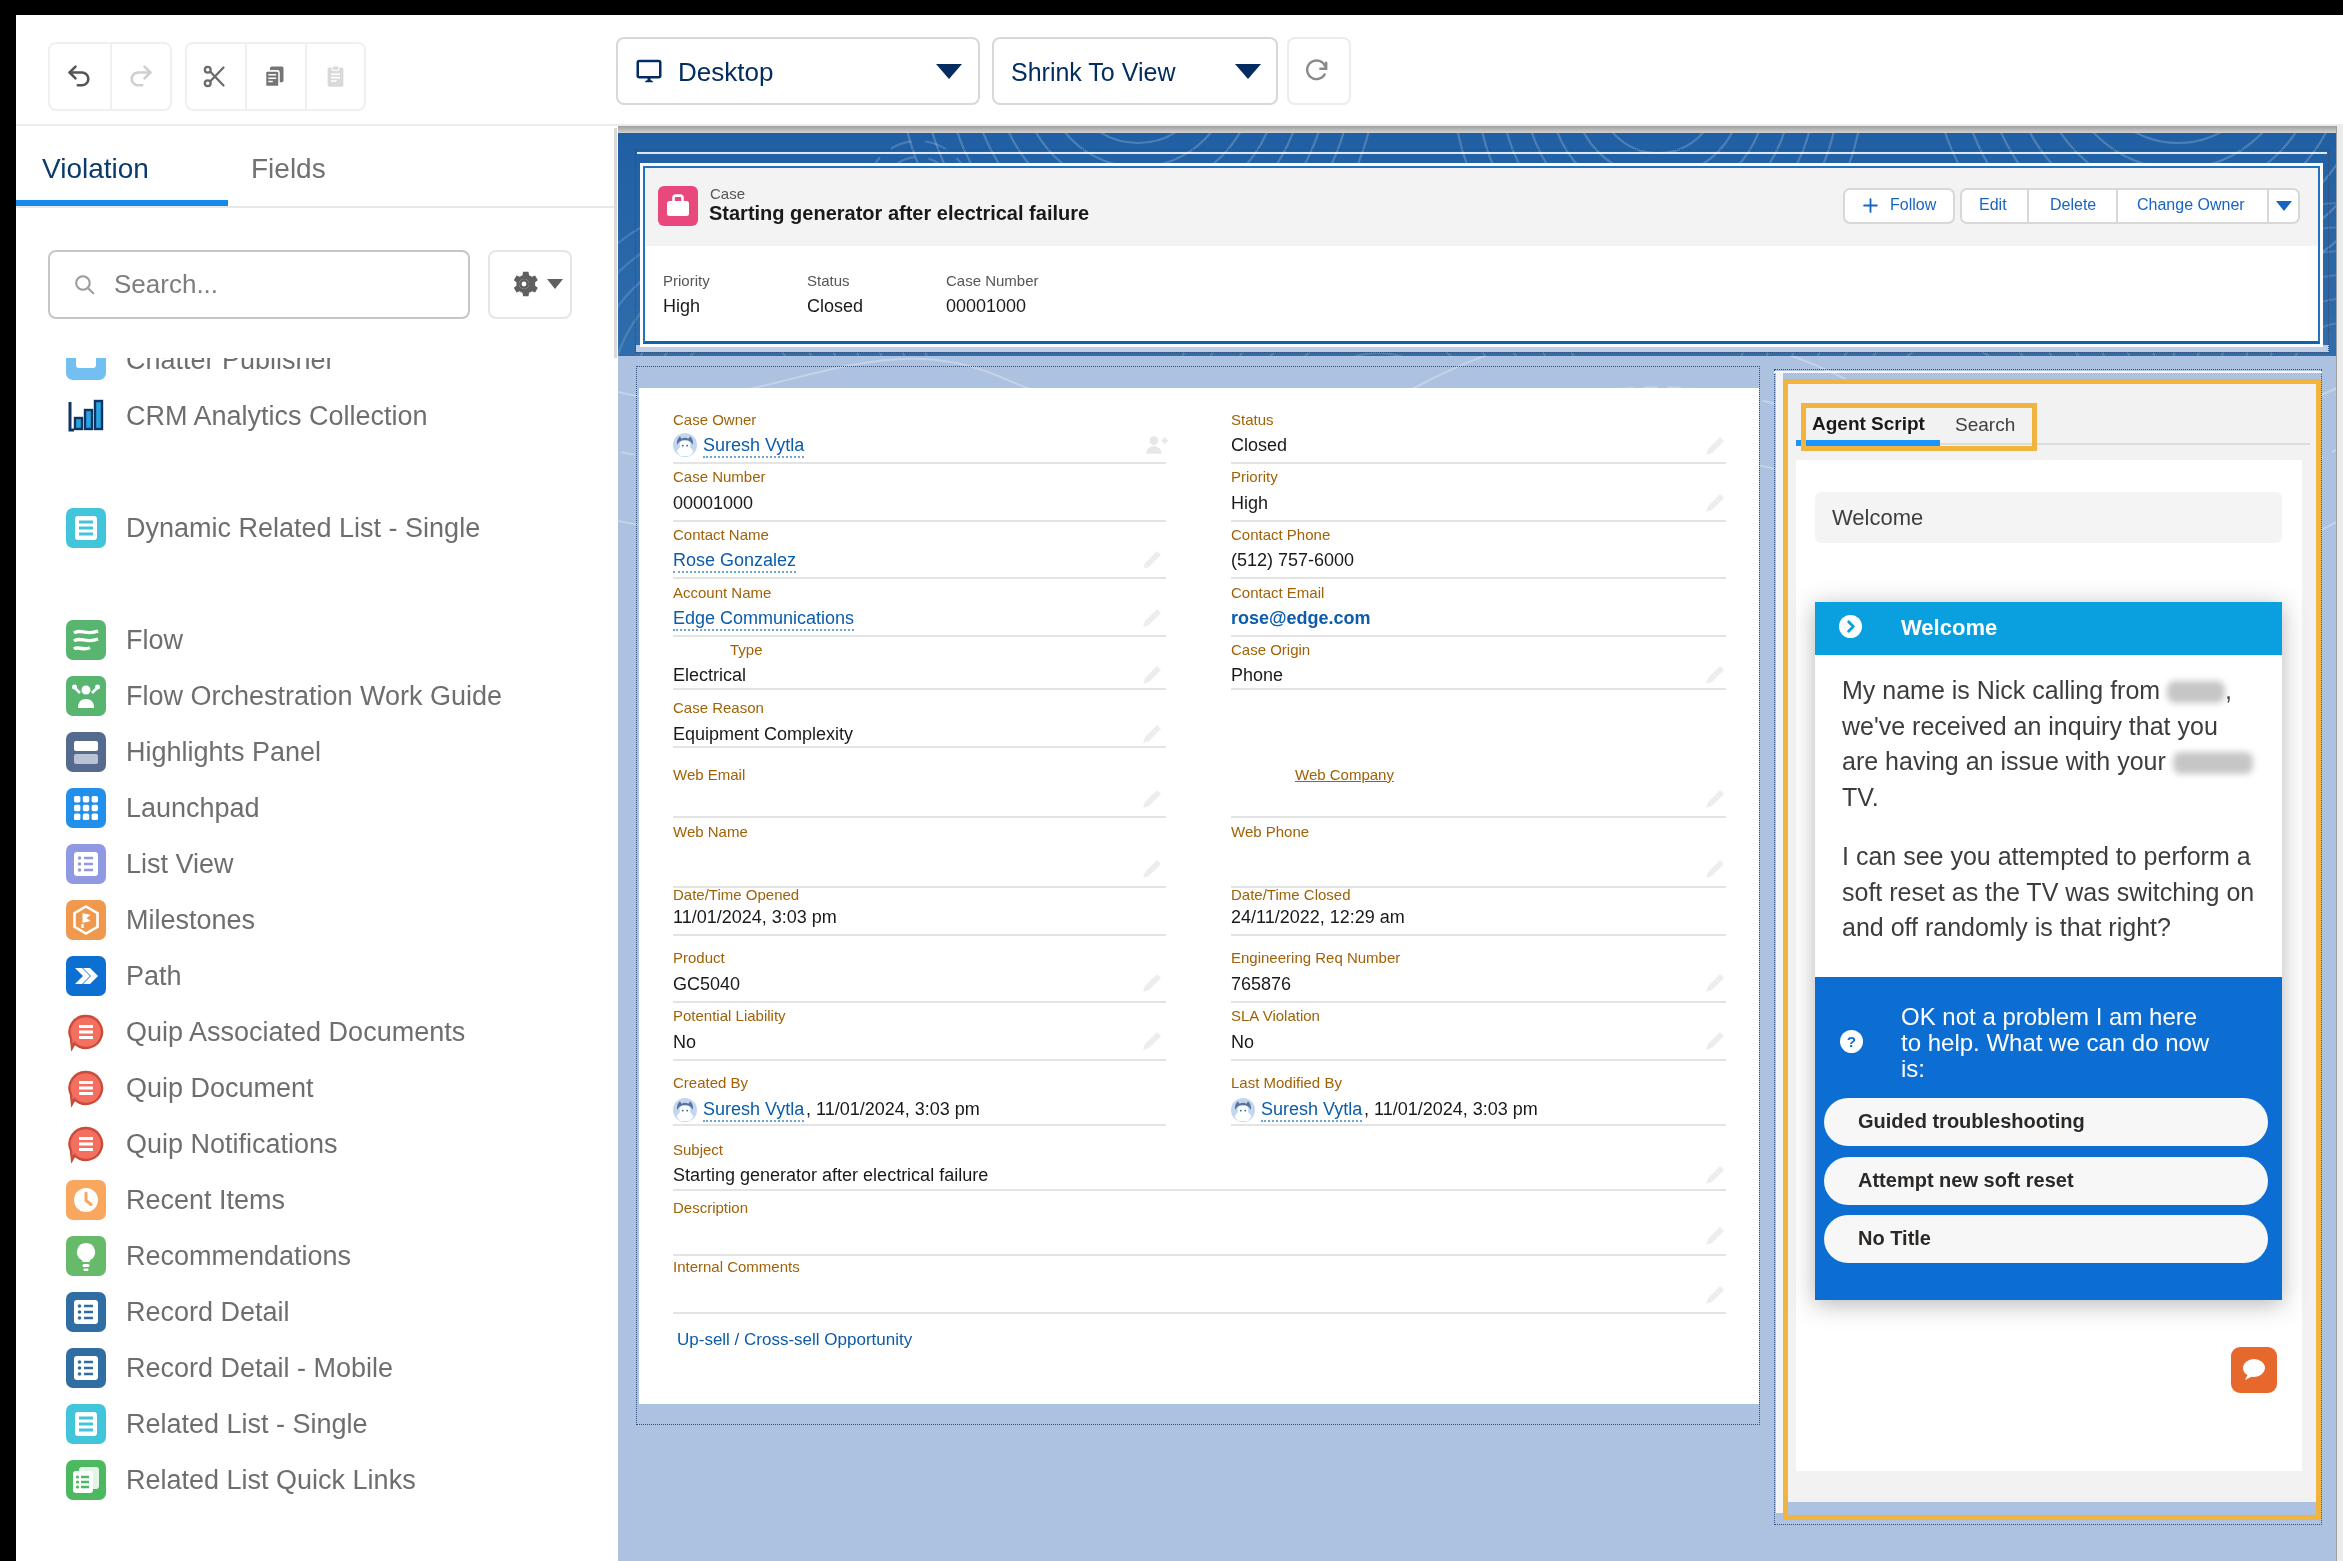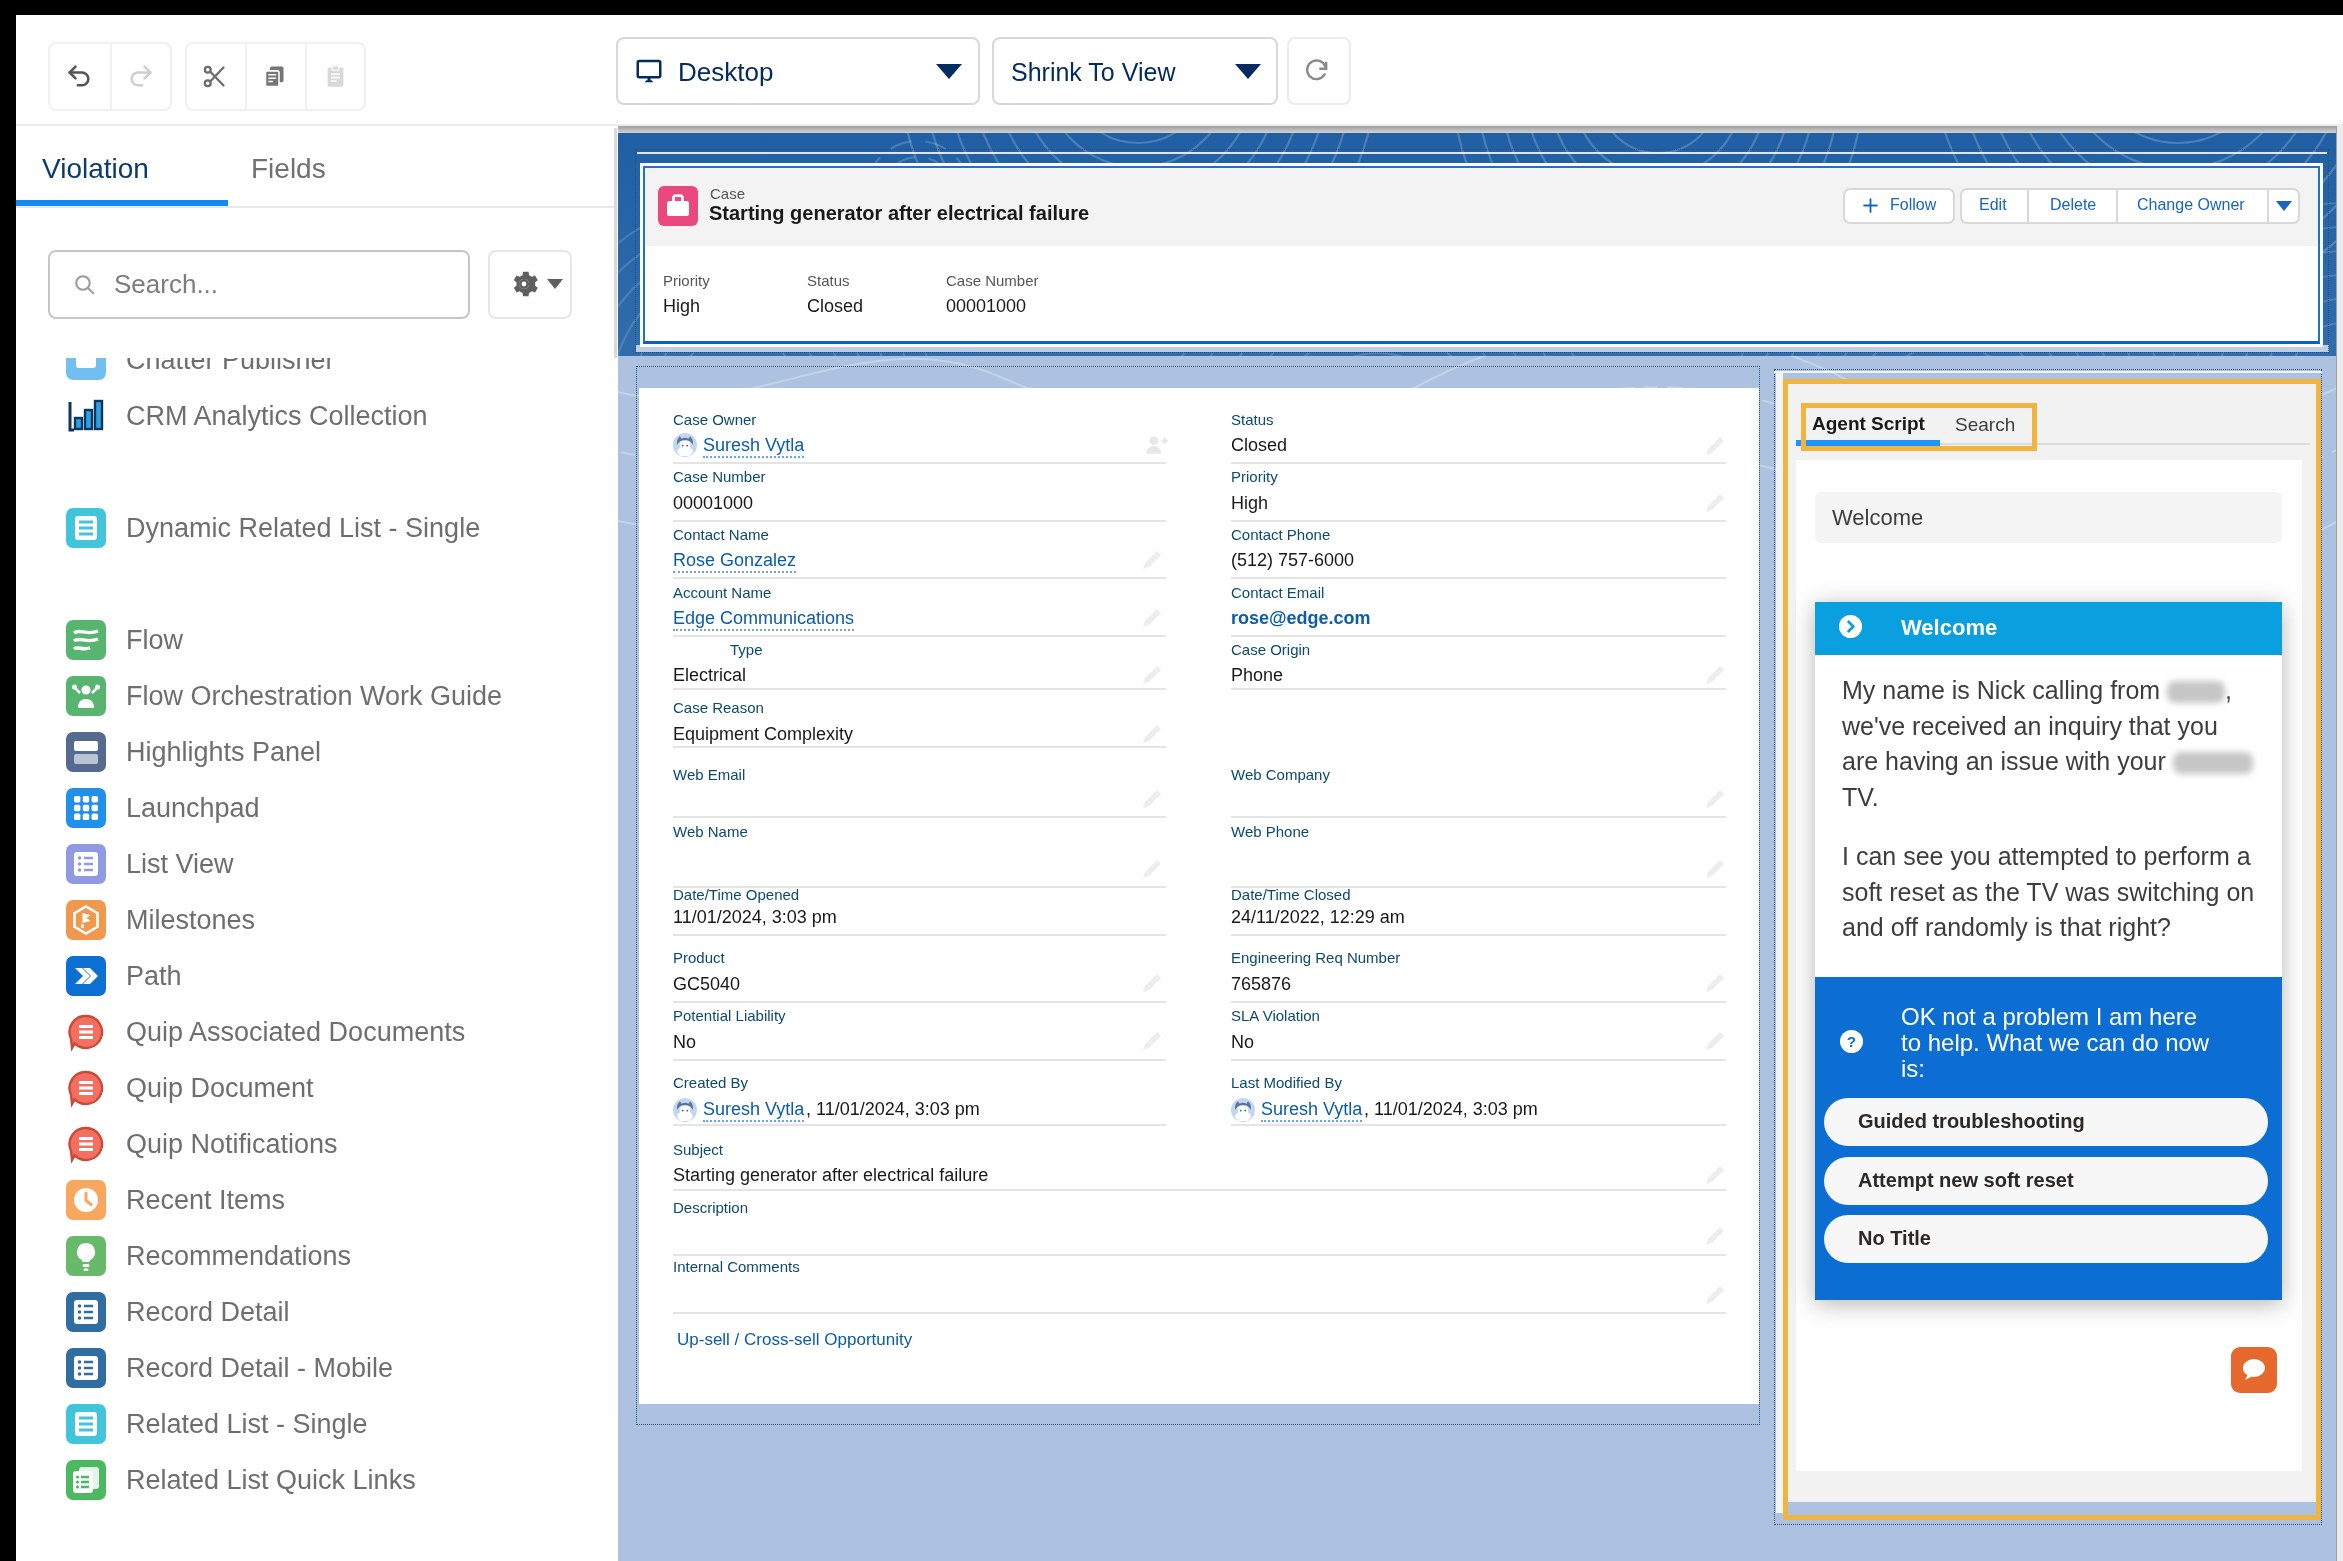--- a/index.html
+++ b/index.html
@@ -399,21 +399,21 @@
 <div class="abs" style="left:663px;top:272px;font-size:15px;color:#565656;">Priority</div>
 <div class="abs" style="left:663px;top:296px;font-size:18px;color:#191919;">High</div>
 <div class="abs" style="left:807px;top:272px;font-size:15px;color:#565656;">Status</div>
 <div class="abs" style="left:807px;top:296px;font-size:18px;color:#191919;">Closed</div>
 <div class="abs" style="left:946px;top:272px;font-size:15px;color:#565656;">Case Number</div>
 <div class="abs" style="left:946px;top:296px;font-size:18px;color:#191919;">00001000</div>
 
 <div class="abs" style="left:636px;top:366px;width:1124px;height:1059px;border:1px dotted #2d4f7d;"></div>
 <div class="abs" id="recpanel" style="left:639px;top:388px;width:1120px;height:1016px;background:#fff;"></div>
 <style>
-.flbl{position:absolute;font-size:15px;color:#0c4a6e;white-space:nowrap;text-align:right;}
+.flbl{position:absolute;font-size:15px;color:#a16207;white-space:nowrap;text-align:right;}
 .fval{position:absolute;font-size:18px;color:#191919;white-space:nowrap;}
 .flink{position:absolute;font-size:18px;color:#0b5cab;white-space:nowrap;}
 .fdot{border-bottom:2px dotted #6ea4d8;}
 .fline{position:absolute;height:2px;background:#e4e4e4;}
 .lineL{left:673px;width:493px;}
 .lineR{left:1231px;width:495px;}
 .lineF{left:673px;width:1053px;}
 </style>
 <svg style="position:absolute;width:0;height:0">
     <defs>
@@ -521,21 +521,21 @@
 <div class="fline lineR" style="top:577px;"></div>
 <div class="flbl" style="left:1231px;top:584px;">Contact Email</div>
 <div class="flink" style="left:1231px;top:608px;font-weight:bold;">rose@edge.com</div>
 <div class="fline lineR" style="top:635px;"></div>
 <div class="flbl" style="left:1231px;top:641px;">Case Origin</div>
 <div class="fval" style="left:1231px;top:665px;">Phone</div>
 <svg class="abs" style="left:1703px;top:661px;" width="26" height="26" viewBox="0 0 26 26">
     <use href="#pencil"></use>
   </svg>
 <div class="fline lineR" style="top:688px;"></div>
-<div class="flbl" style="left:1231px;top:766px;">Web Company</div>
+<div class="flbl" style="left:1295px;top:766px;text-decoration:underline;">Web Company</div>
 <svg class="abs" style="left:1703px;top:785px;" width="26" height="26" viewBox="0 0 26 26">
     <use href="#pencil"></use>
   </svg>
 <div class="fline lineR" style="top:816px;"></div>
 <div class="flbl" style="left:1231px;top:823px;">Web Phone</div>
 <svg class="abs" style="left:1703px;top:855px;" width="26" height="26" viewBox="0 0 26 26">
     <use href="#pencil"></use>
   </svg>
 <div class="fline lineR" style="top:886px;"></div>
 <div class="flbl" style="left:1231px;top:886px;">Date/Time Closed</div>

